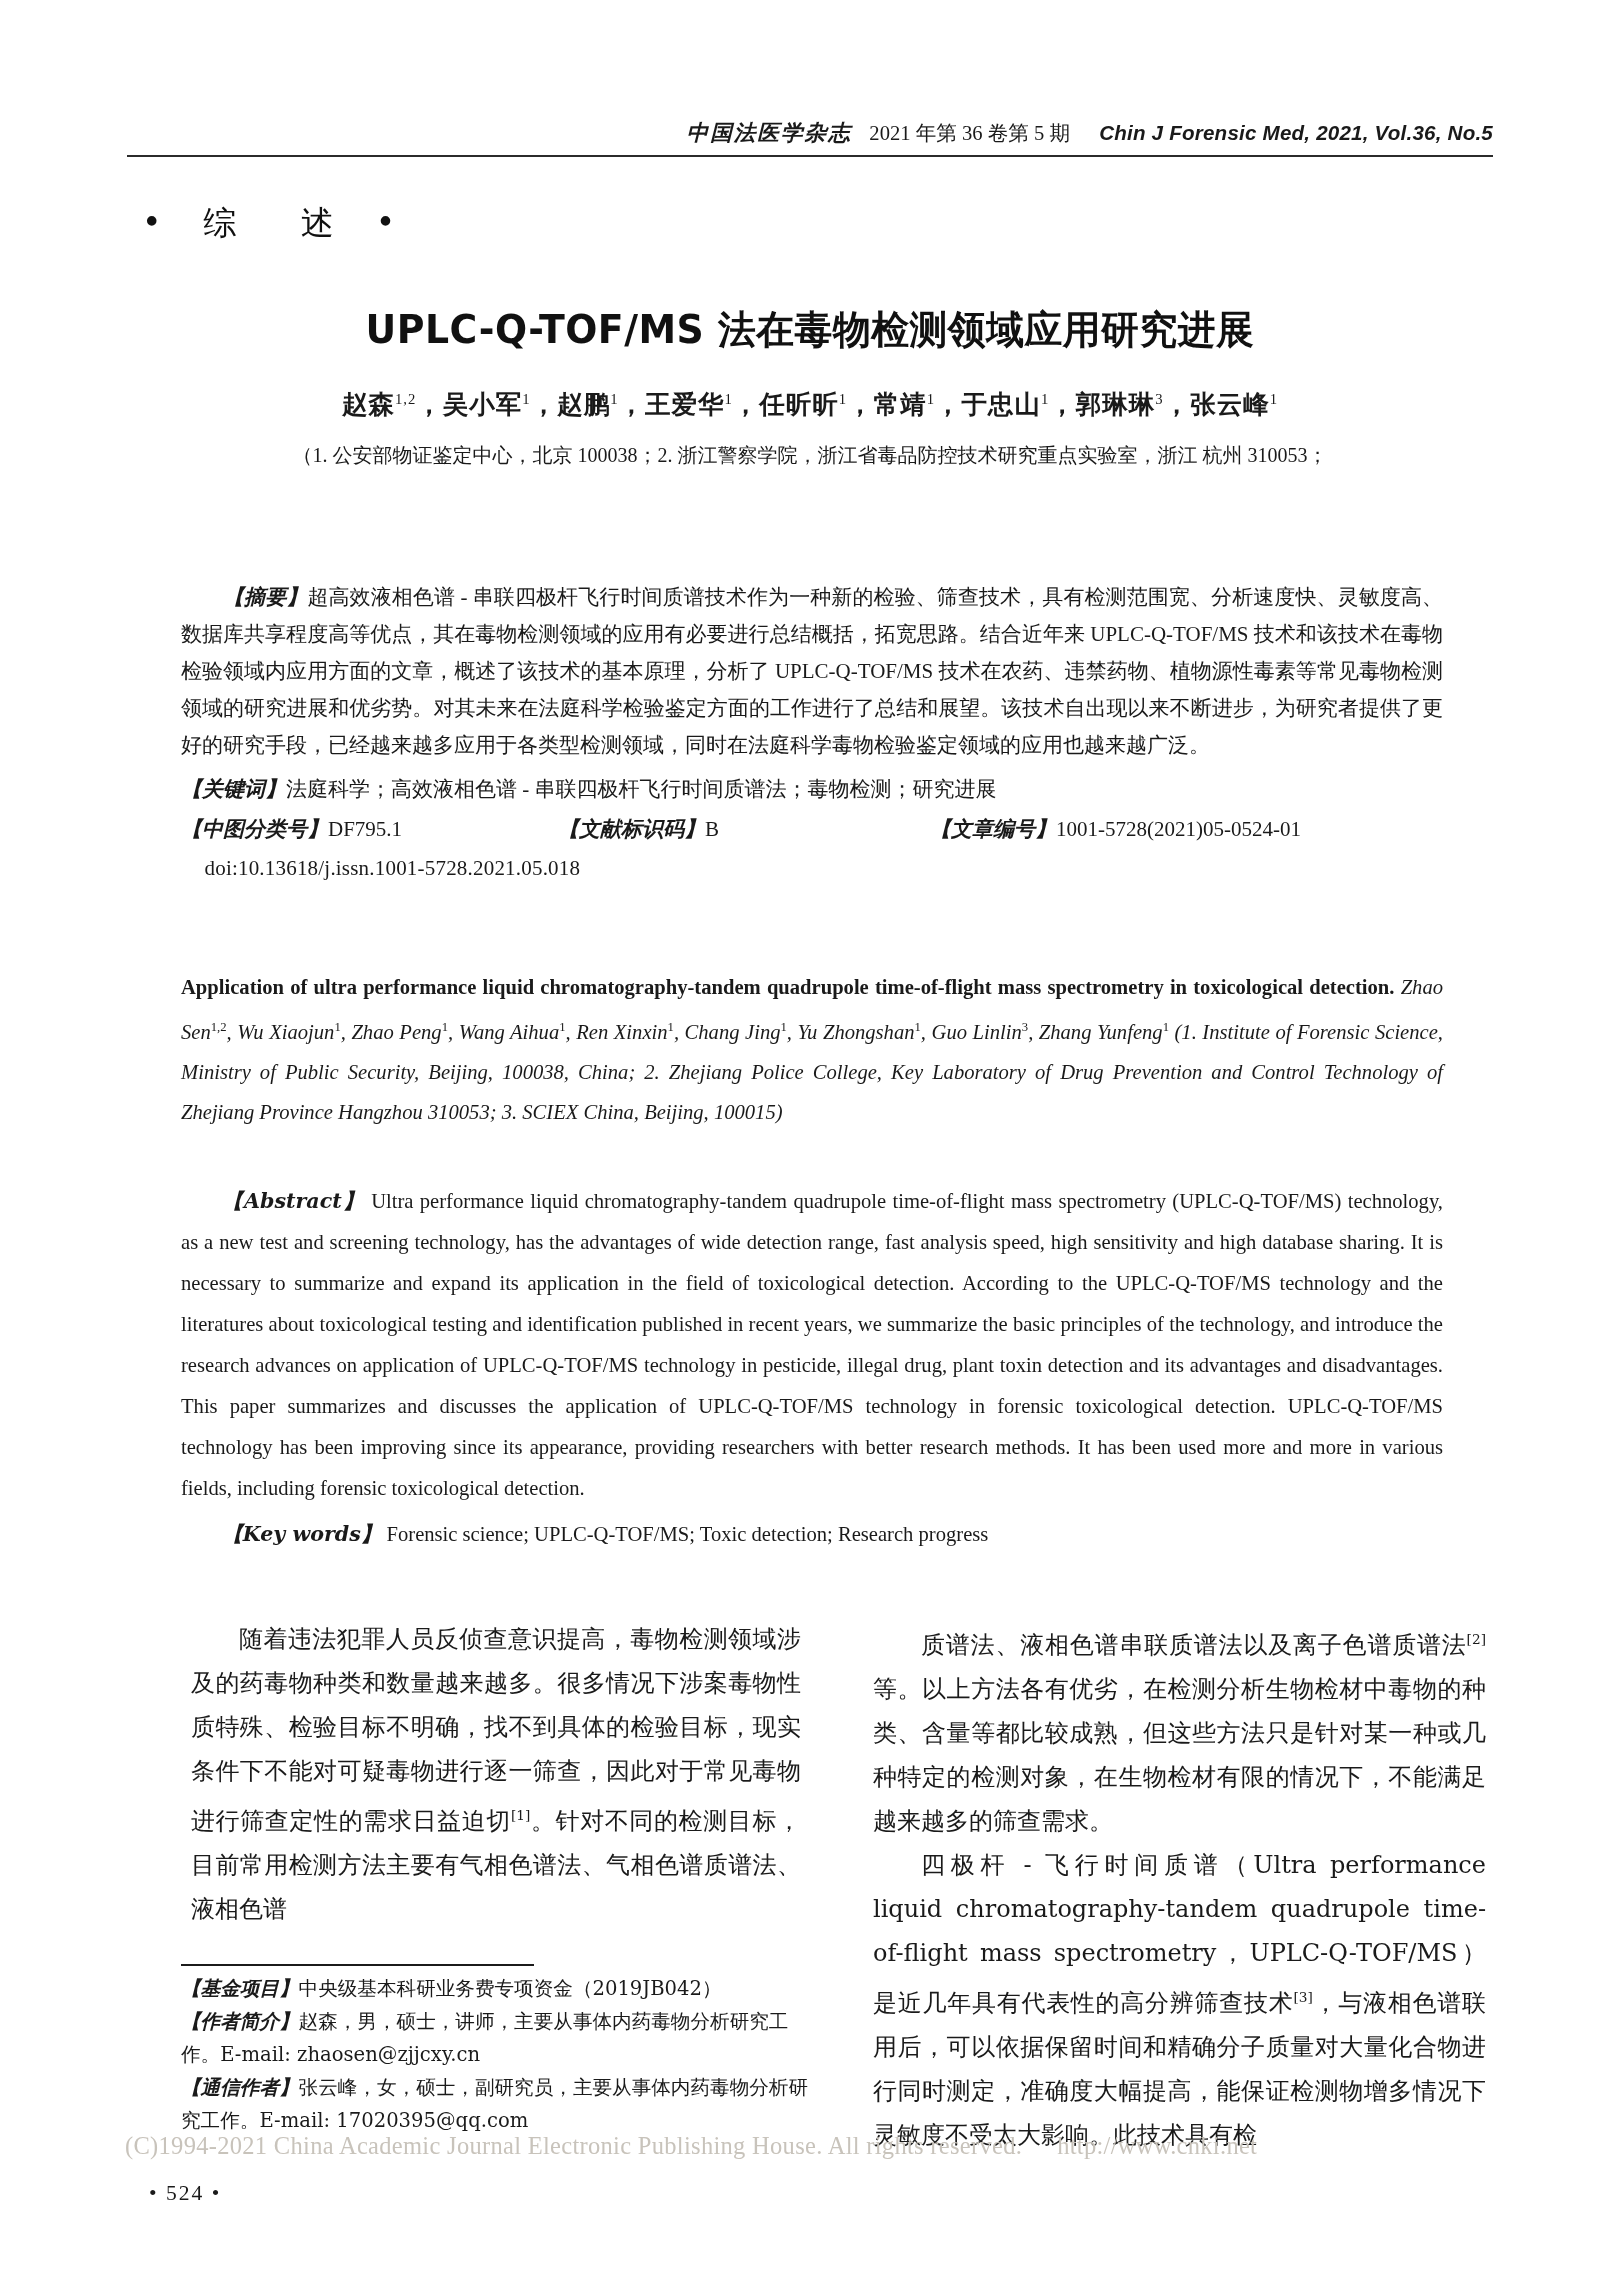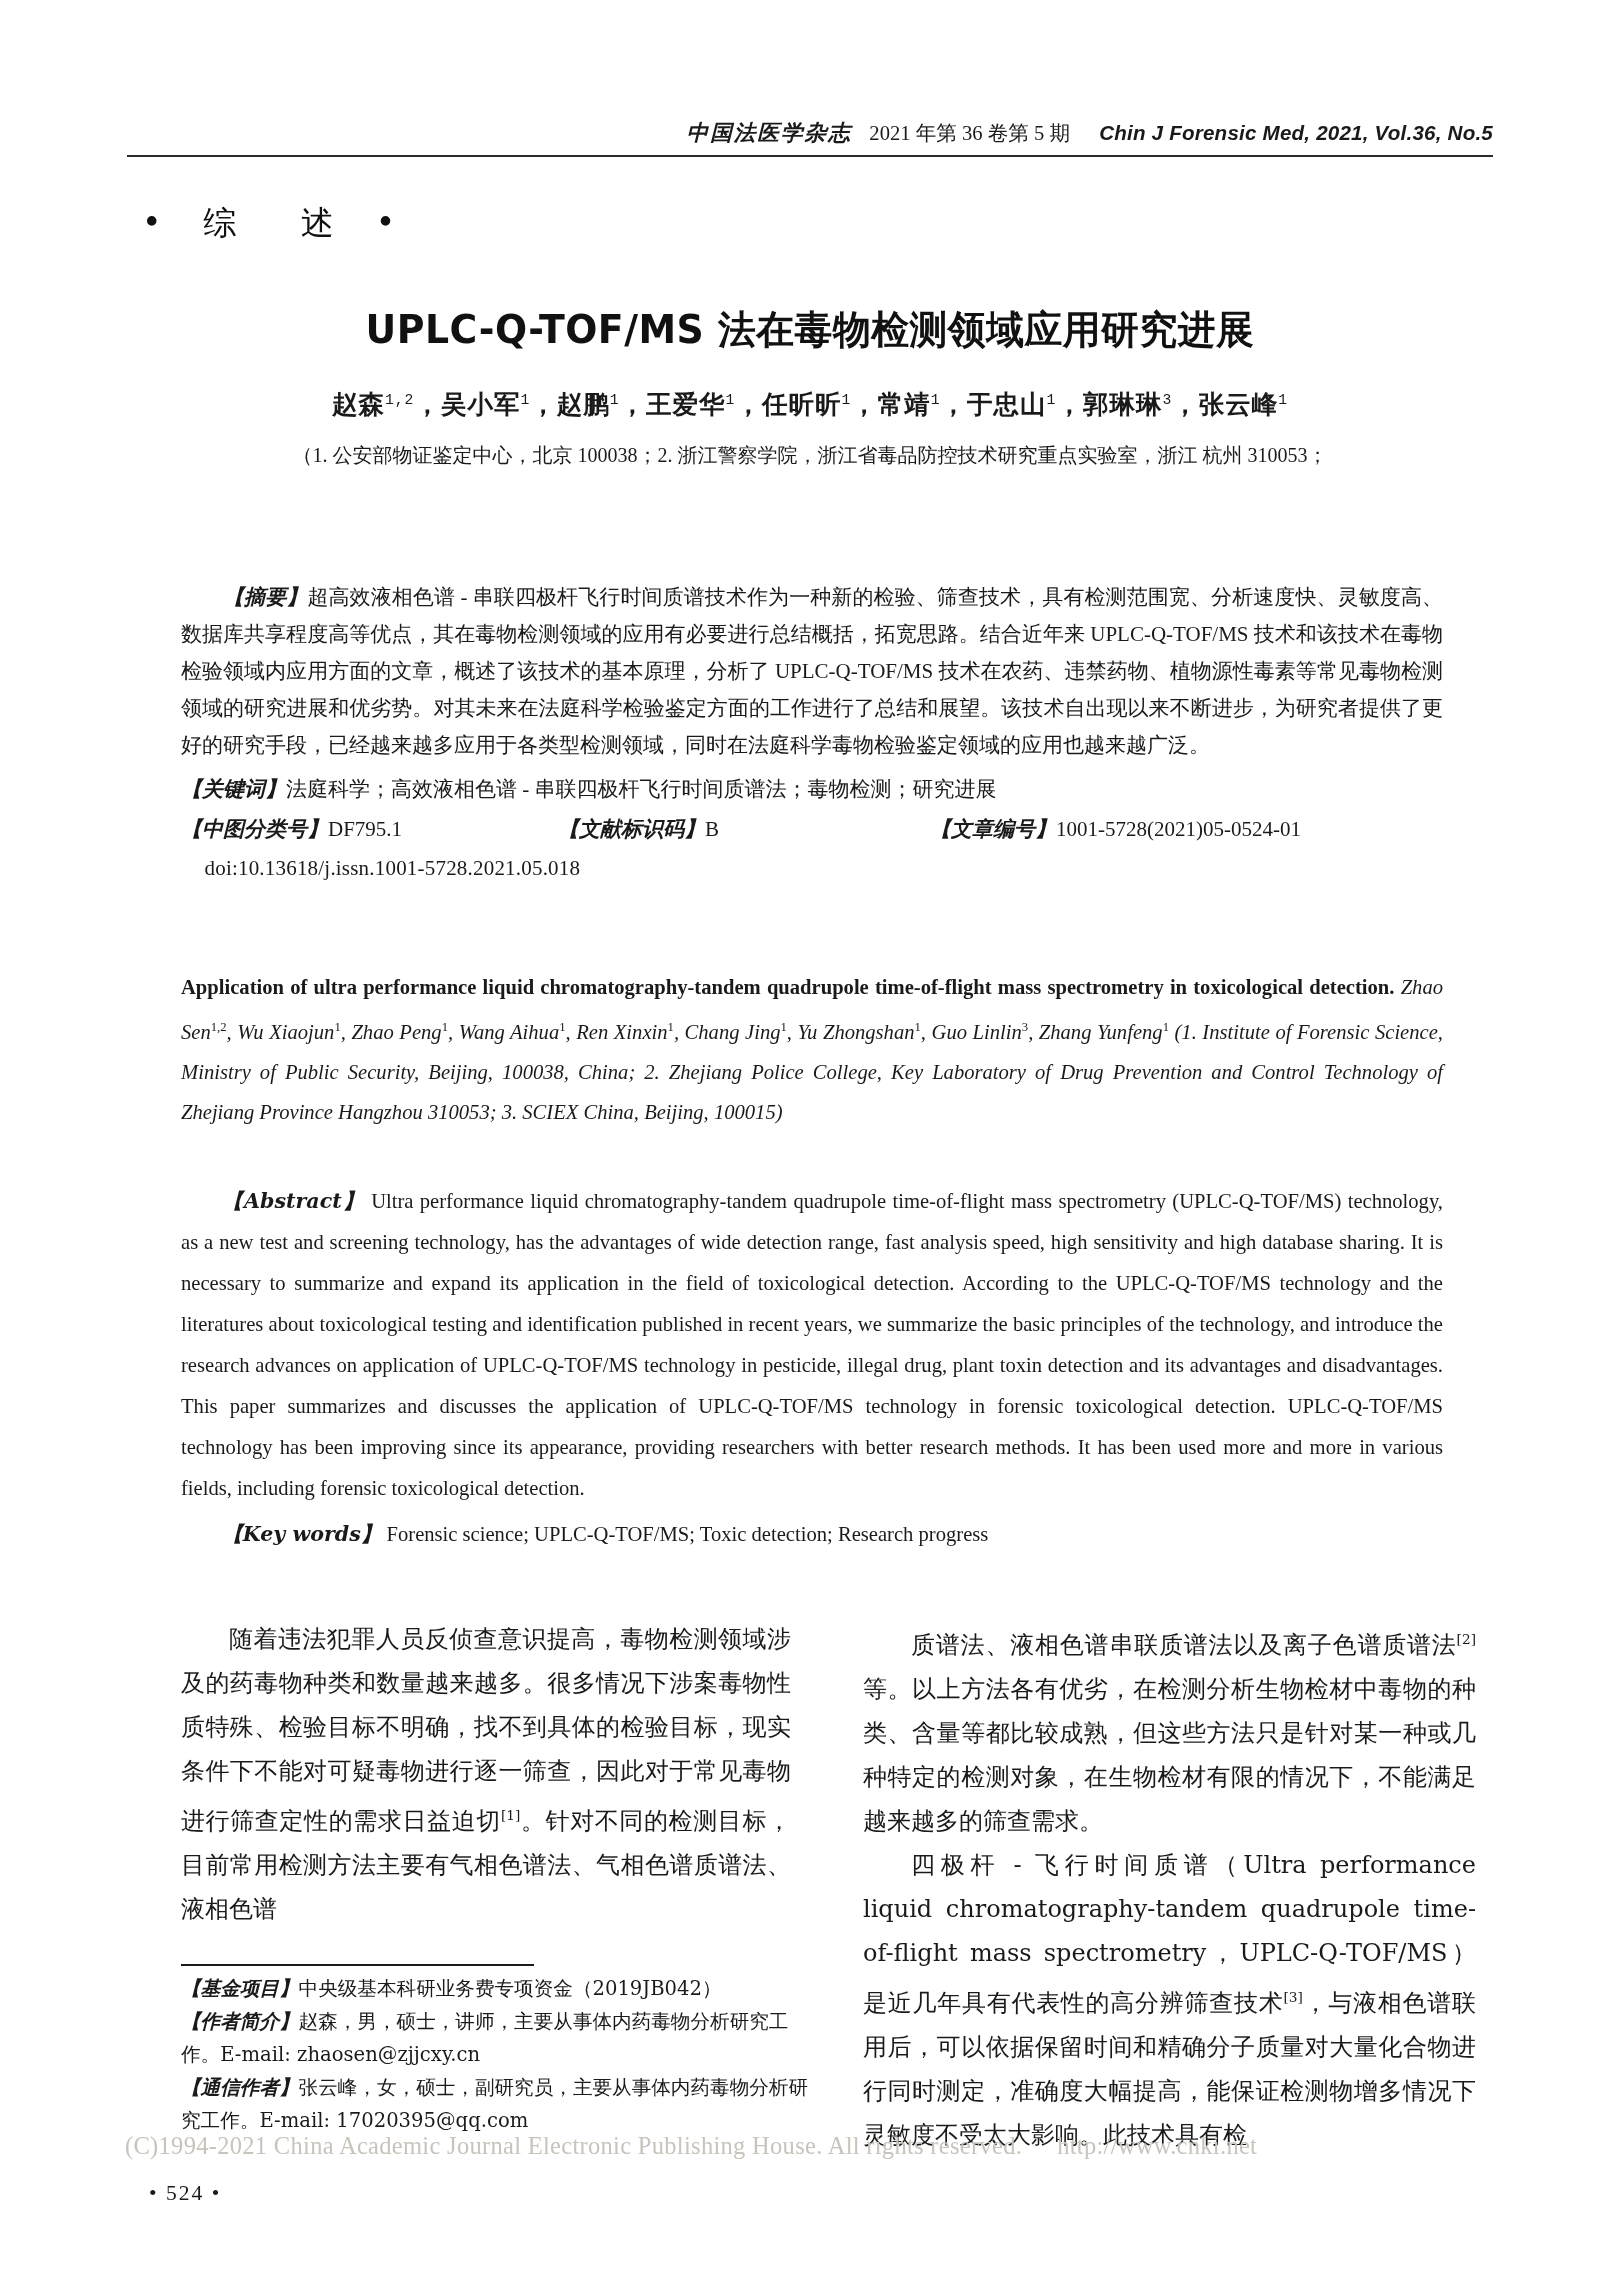--- a/index.html
+++ b/index.html
@@ -92,21 +92,21 @@
   }
 
   
   .authors {
     position: absolute;
     left: 127px;
     top: 387px;
     width: 1366px;
     text-align: center;
     font-size: 25.5px;
-    font-family: Liberation Mono, monospace;
+    font-family: Liberation Serif, serif;
     font-weight: 600;
     letter-spacing: 1px;
   }
   .authors sup { font-size: 14.7px; font-weight: 400; vertical-align: super; }
 
   .affiliations {
     position: absolute;
     left: 127px;
     top: 439px;
     width: 1366px;
@@ -176,20 +176,21 @@
   
   .col {
     position: absolute;
     top: 1617px;
     width: 610px;
     font-size: 24px;
     line-height: 44px;
     text-align: justify;
     text-justify: inter-character;
     font-family: "DejaVu Serif", serif;
+    margin-left: 10px;
   }
   .col p { margin: 0; text-indent: 2em; }
   .col sup { font-size: 13.7px; vertical-align: super; }
   .col-left  { left: 181px; }
   .col-right { left: 863px; width: 613px; }
 
   
   .foot-rule {
     position: absolute;
     left: 181px;

